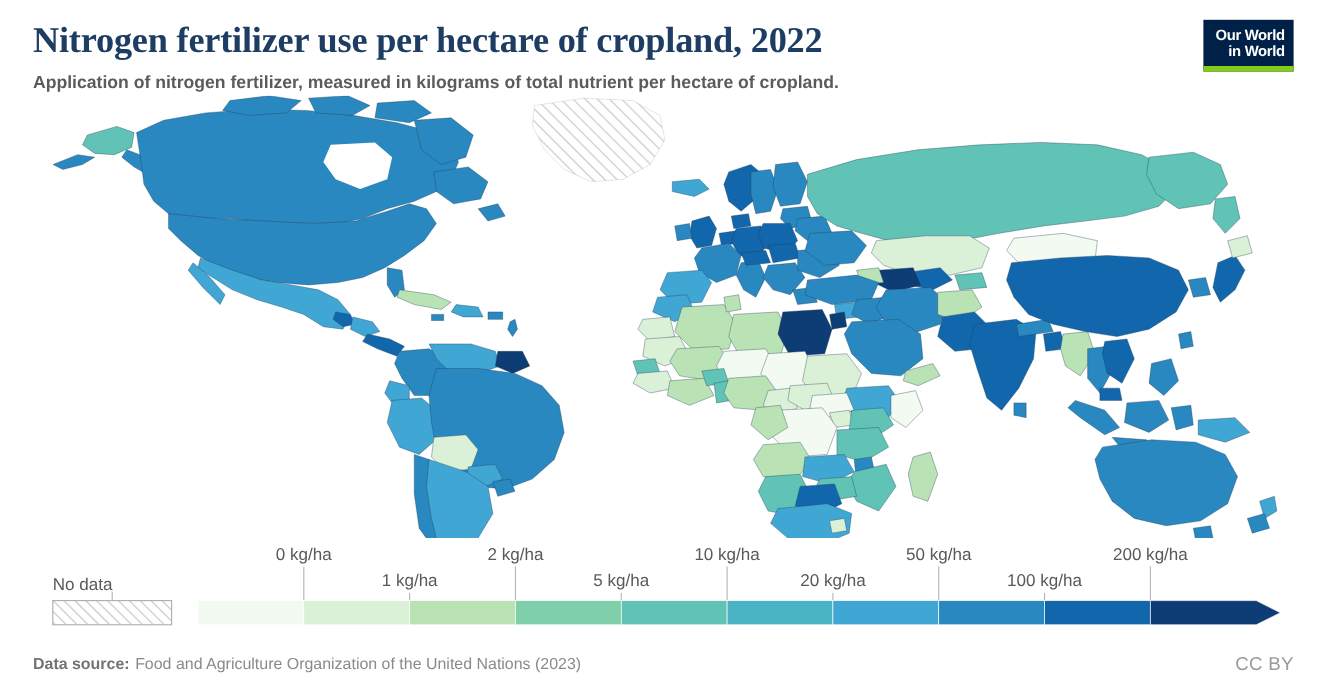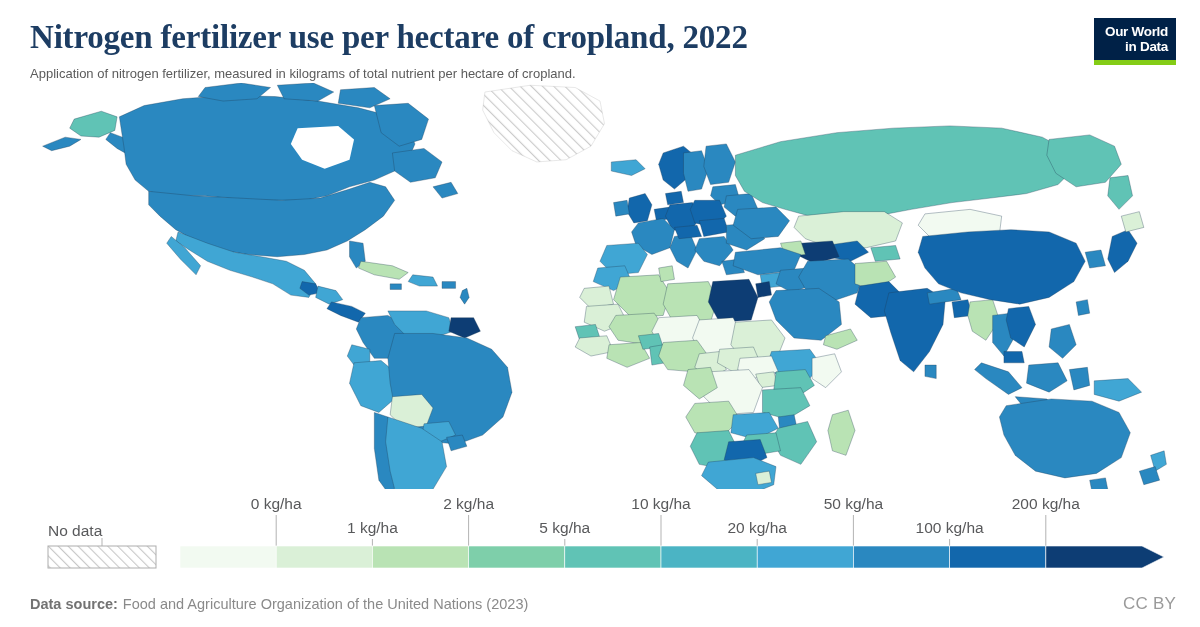--- a/index.html
+++ b/index.html
@@ -33,26 +33,26 @@
     font-family: "Liberation Serif", serif;
     font-size: 33px;
     font-weight: 700;
     line-height: 1.16;
     letter-spacing: -0.2px;
     color: #1d3d63;
     margin: 0;
     padding-right: 160px;
   }
   .subtitle {
-    font-size: 13px;
+    font-size: 16px;
     line-height: 1.35;
     color: #5b5b5b;
     margin: 9px 0 0 0;
     padding-right: 160px;
-    font-weight: 400;
+    font-weight: 700;
   }
   .owid-logo {
     position: absolute;
     top: 18px;
     right: 24px;
     width: 82px;
     background: #002147;
     border-bottom: 5px solid #84cc16;
     padding: 7px 8px 6px 8px;
     box-sizing: border-box;
@@ -135,21 +135,21 @@
 </head>
 <body>
 
 <div class="chart">
 
   <div class="header">
     <h1 class="title">Nitrogen fertilizer use per hectare of cropland, 2022</h1>
     <p class="subtitle">Application of nitrogen fertilizer, measured in kilograms of total nutrient per hectare of cropland.</p>
     <div class="owid-logo">
       <span class="l1">Our World</span>
-      <span class="l2">in Data</span>
+      <span class="l2">in World</span>
     </div>
   </div>
 
   <div class="map-area">
     <svg viewBox="0 0 1000 360" preserveAspectRatio="xMidYMid meet">
       <defs>
         <pattern id="hatchMap" width="7" height="7" patternTransform="rotate(-45)" patternUnits="userSpaceOnUse">
           <rect width="7" height="7" fill="#ffffff"></rect>
           <line x1="0" y1="0" x2="0" y2="7" stroke="#cccccc" stroke-width="2"></line>
         </pattern>

